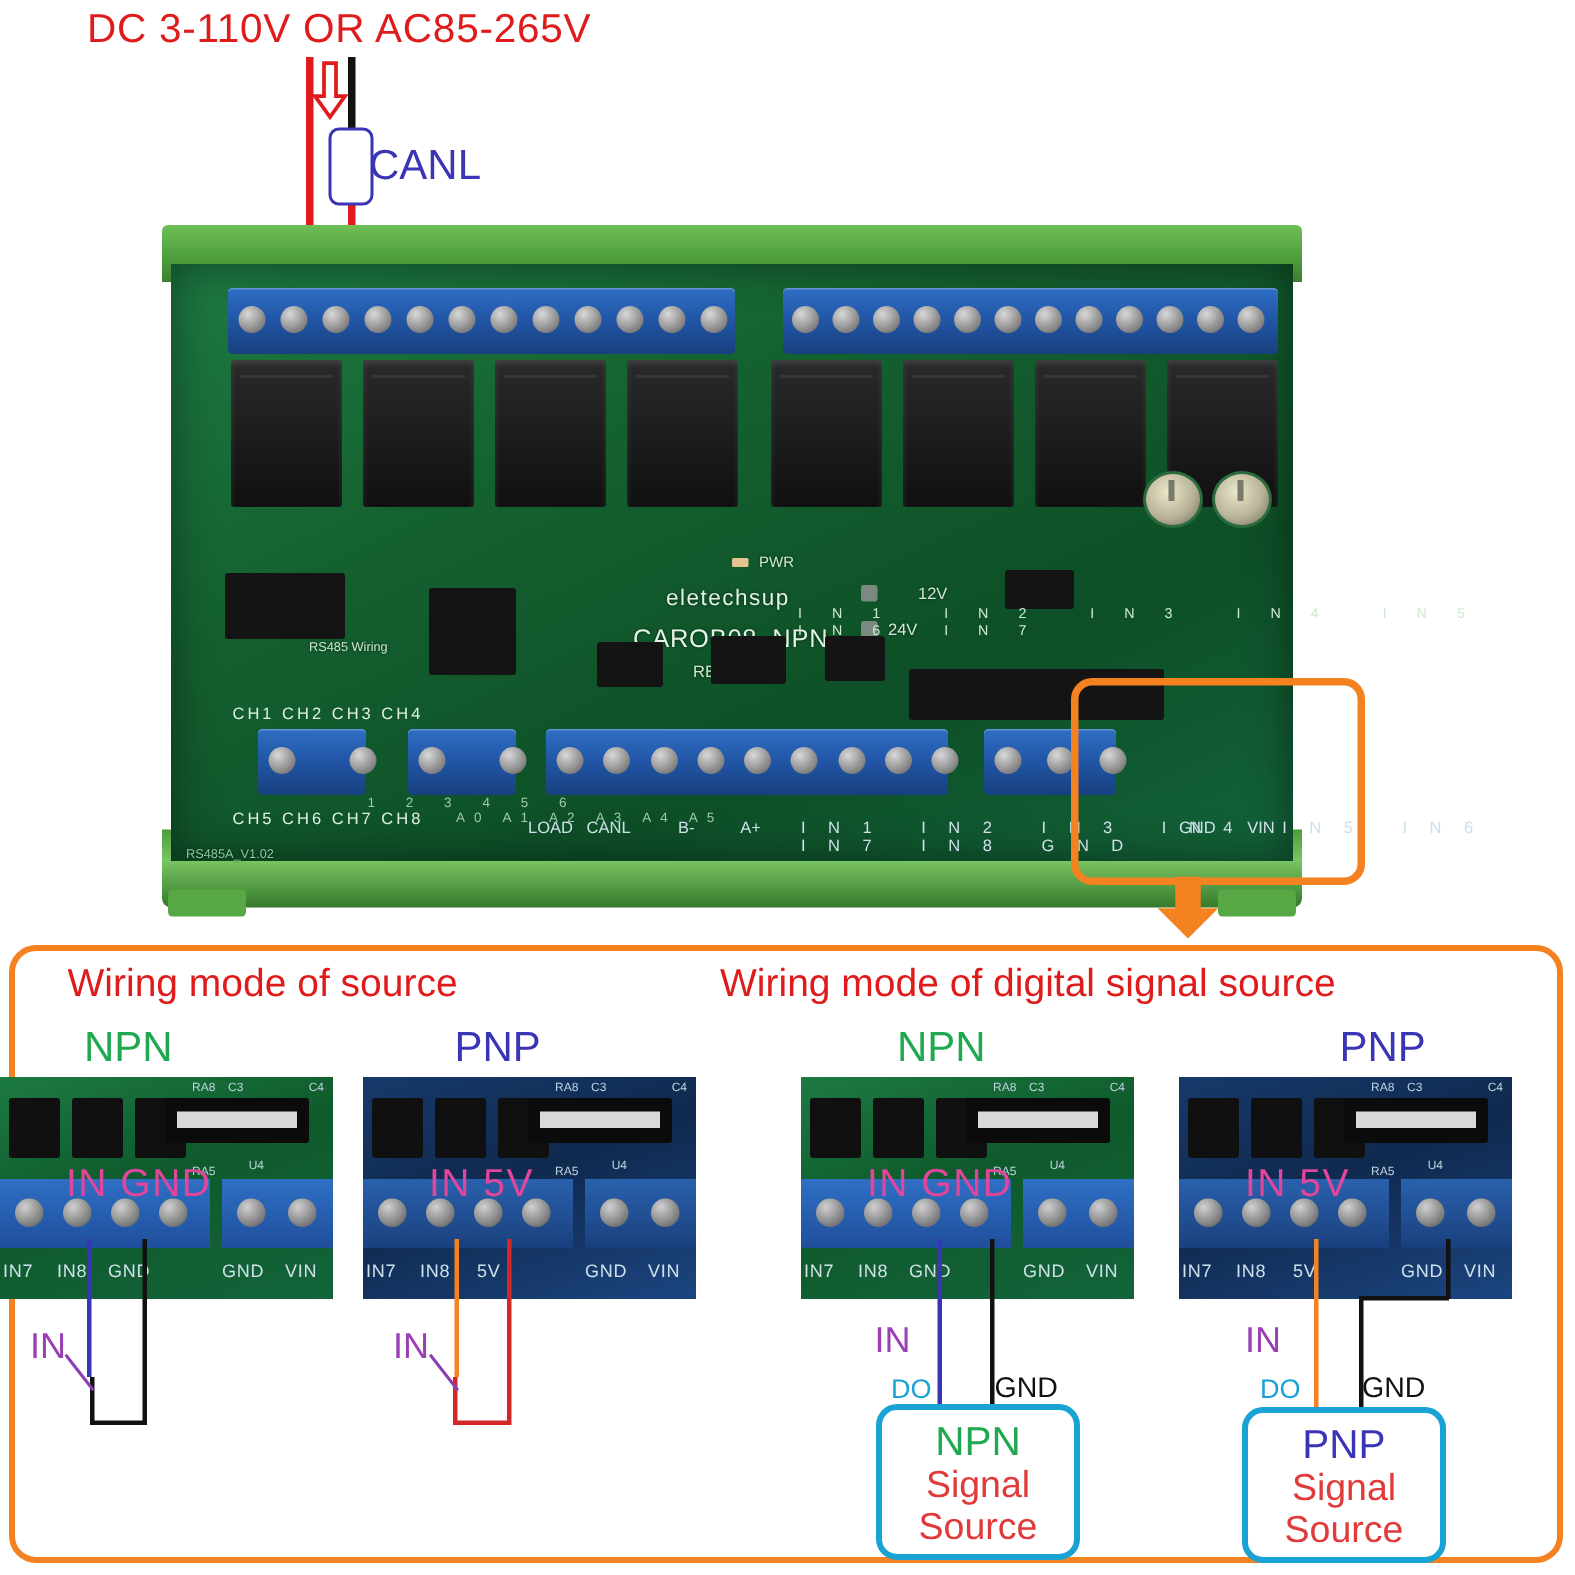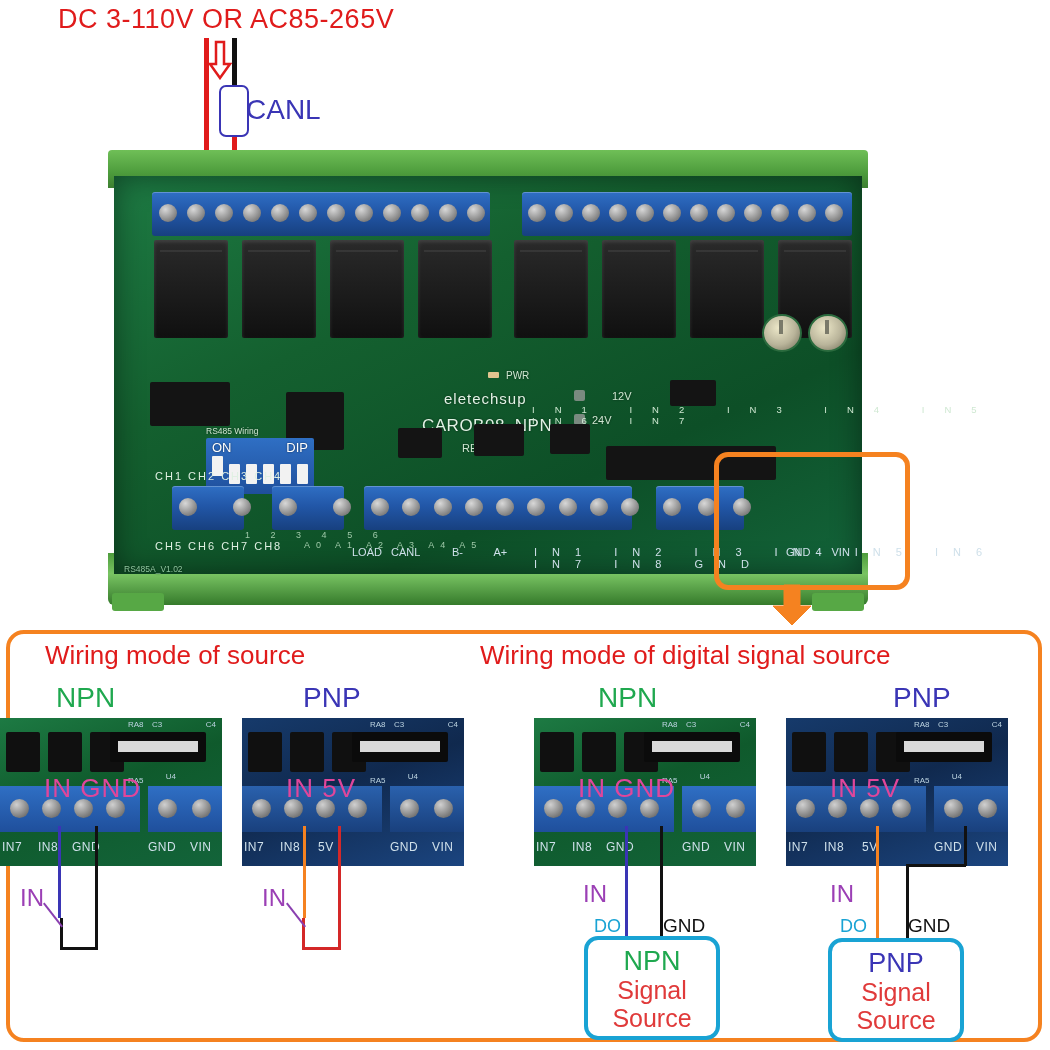--- a/index.html
+++ b/index.html
@@ -168,30 +168,20 @@
 
     <div class="chip" style="left:36px;top:206px;width:80px;height:44px;"></div>
     <div class="chip" style="left:172px;top:216px;width:58px;height:58px;"></div>
     <div class="chip" style="left:284px;top:252px;width:44px;height:30px;"></div>
     <div class="chip" style="left:360px;top:248px;width:50px;height:32px;"></div>
     <div class="chip" style="left:436px;top:248px;width:40px;height:30px;"></div>
     <div class="chip" style="left:556px;top:204px;width:46px;height:26px;"></div>
 
     <div class="chip" style="left:492px;top:270px;width:170px;height:34px;background:#141414;"></div>
 
-    <div id="dip">
-      <div class="silk" style="left:6px;top:2px;font-size:13px;color:#fff;">ON</div>
-      <div class="silk" style="right:6px;top:2px;font-size:13px;color:#fff;">DIP</div>
-      <div class="dipsw" style="left:6px;top:18px;"></div>
-      <div class="dipsw" style="left:23px;top:26px;"></div>
-      <div class="dipsw" style="left:40px;top:26px;"></div>
-      <div class="dipsw" style="left:57px;top:26px;"></div>
-      <div class="dipsw" style="left:74px;top:26px;"></div>
-      <div class="dipsw" style="left:91px;top:26px;"></div>
-    </div>
 
     <div id="pots">
       <div class="pot" style="left:0;"></div>
       <div class="pot" style="left:46px;"></div>
     </div>
 
     <div class="term-strip" style="left:58px;top:310px;width:72px;">
         <div class="screw" style="left: 7px;"></div>
         <div class="screw" style="left: 61px;"></div>
       </div>

